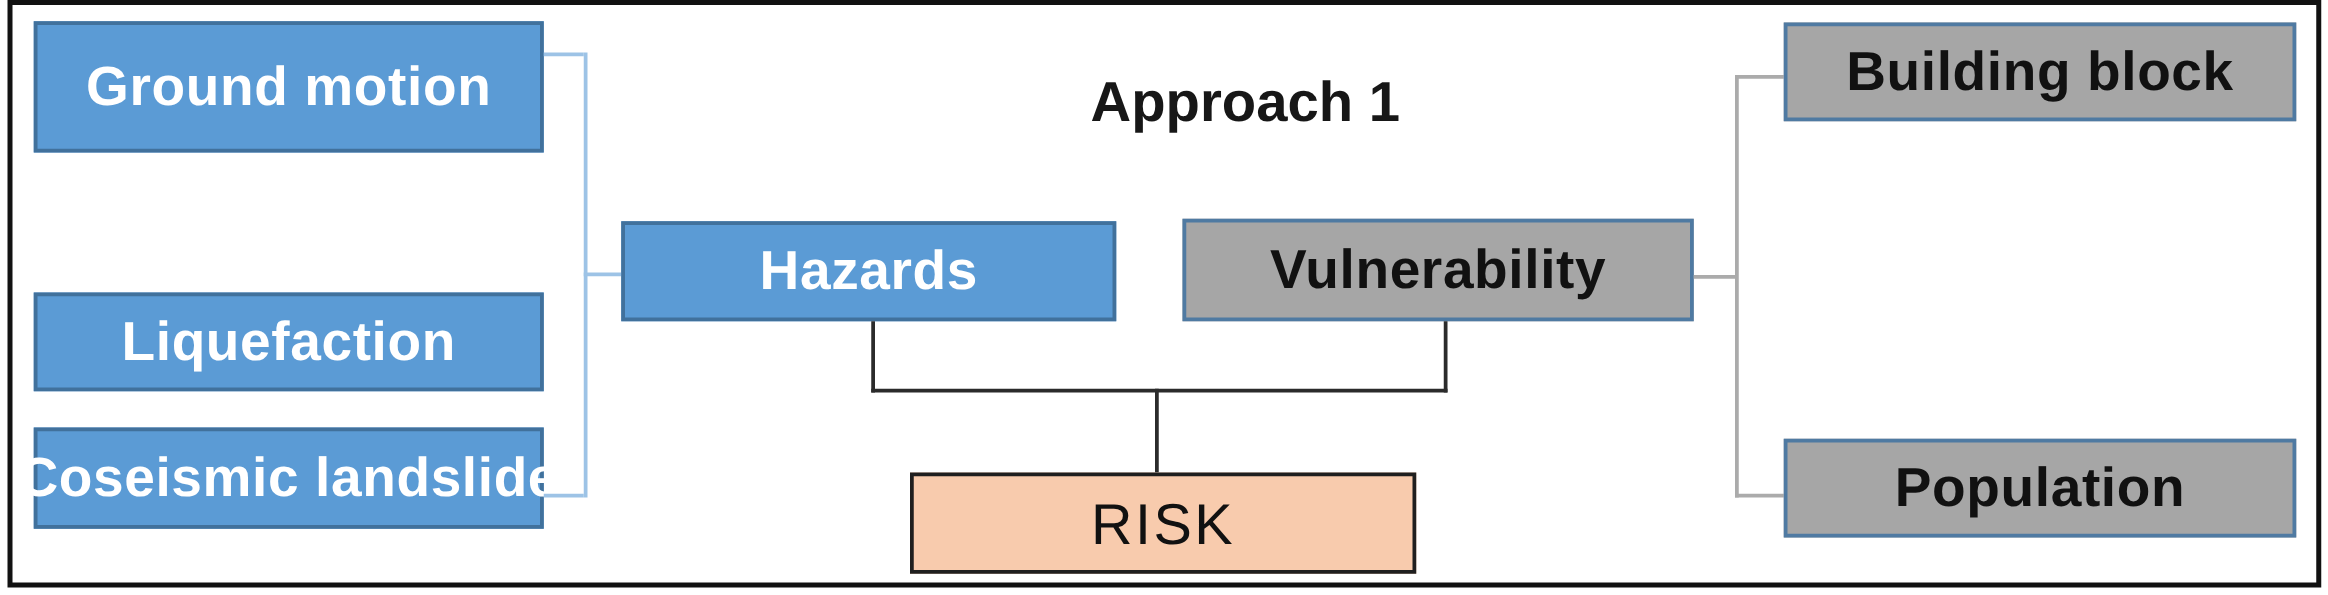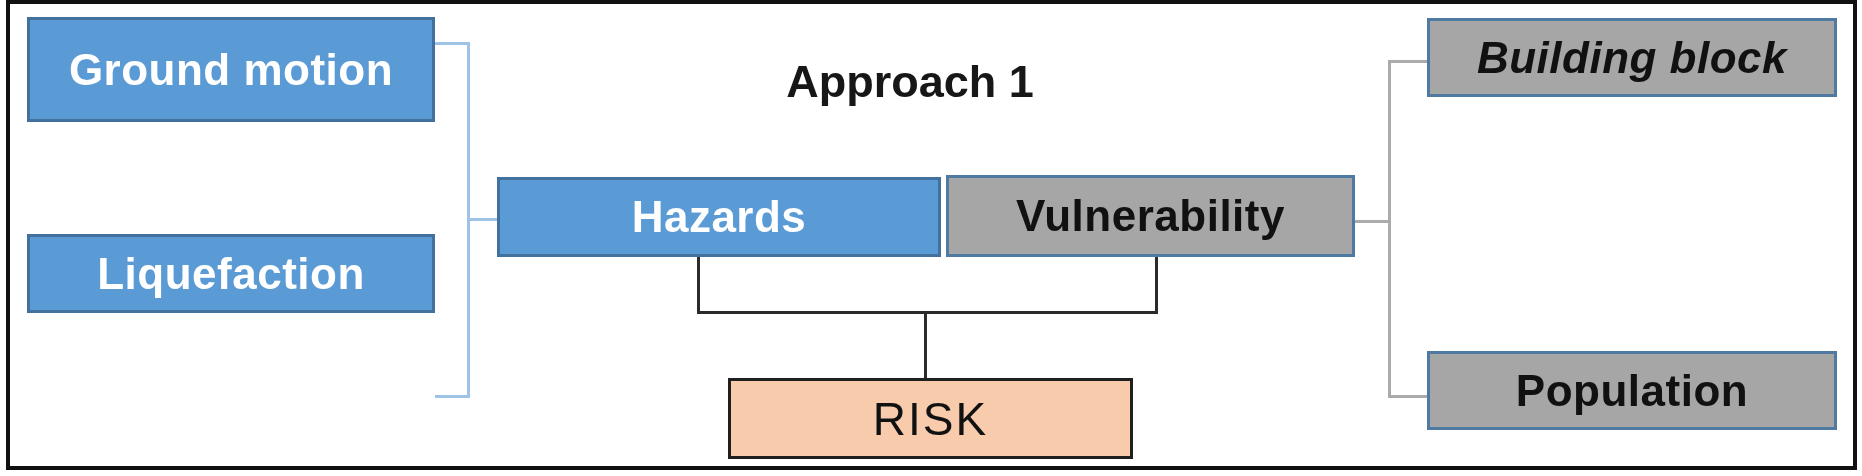--- a/index.html
+++ b/index.html
@@ -55,67 +55,70 @@
   .line {
     position: absolute;
   }
   .line.lite-blue { background: var(--left-bracket-line, #9DC3E6); }
   .line.lite-gray { background: var(--right-bracket-line, #ABABAB); }
   .line.dark      { background: var(--connector-line, #2B2B2B); }
   #diagram-title {
     position: absolute;
     left: 700px; top: 56px;
     width: 420px;
-    text-align: center;
+    text-align: right;
     font-size: 45px;
     font-weight: 700;
     color: #171717;
     white-space: nowrap;
   }
 </style>
 </head>
 <body>
 
 <div id="stage">
   <div id="frame"></div>
 
   <div id="diagram-title">Approach 1</div>
 
   <div class="box blue" style="left:27px; top:17px; width:408px; height:105px;align-items:center;">
     <span>Ground motion</span>
   </div>
   <div class="box blue" style="left:27px; top:234px; width:408px; height:79px;">
     <span>Liquefaction</span>
   </div>
+  <div class="box blue" style="left:27px; top:342px; width:408px; height:81px;">
+    <span>Coseismic landslide</span>
+  </div>
 
   <div class="line lite-blue" style="left:435px; top:42px;  width:32px; height:3px;"></div>
   <div class="line lite-blue" style="left:435px; top:395px; width:32px; height:3px;"></div>
   <div class="line lite-blue" style="left:467px; top:42px;  width:3px;  height:356px;"></div>
   <div class="line lite-blue" style="left:467px; top:218px; width:30px; height:3px;"></div>
 
-  <div class="box blue" style="left:497px; top:177px; width:444px; height:80px;">
+  <div class="box blue" style="left:497px; top:177px; width:396px; height:80px;">
     <span>Hazards</span>
   </div>
   <div class="box gray" style="left:946px; top:175px; width:409px; height:82px;align-items:center;">
     <span>Vulnerability</span>
   </div>
 
   <div class="line dark" style="left:697px;  top:257px; width:3px;   height:57px;"></div>
   <div class="line dark" style="left:1155px; top:257px; width:3px;   height:57px;"></div>
   <div class="line dark" style="left:697px;  top:311px; width:461px; height:3px;"></div>
   <div class="line dark" style="left:924px;  top:311px; width:3px;   height:67px;"></div>
 
   <div class="box peach" style="left:728px; top:378px; width:405px; height:81px;">
     <span>RISK</span>
   </div>
 
   <div class="line lite-gray" style="left:1355px; top:220px; width:35px; height:3px;"></div>
   <div class="line lite-gray" style="left:1388px; top:60px;  width:3px;  height:338px;"></div>
   <div class="line lite-gray" style="left:1388px; top:60px;  width:39px; height:3px;"></div>
   <div class="line lite-gray" style="left:1388px; top:395px; width:39px; height:3px;"></div>
 
-  <div class="box gray" style="left:1427px; top:18px; width:410px; height:79px;font-style:italic;">
+  <div class="box gray" style="left:1427px; top:18px; width:410px; height:79px;">
     <span>Building block</span>
   </div>
   <div class="box gray" style="left:1427px; top:351px; width:410px; height:79px;">
     <span>Population</span>
   </div>
 </div>
 
 </body></html>

